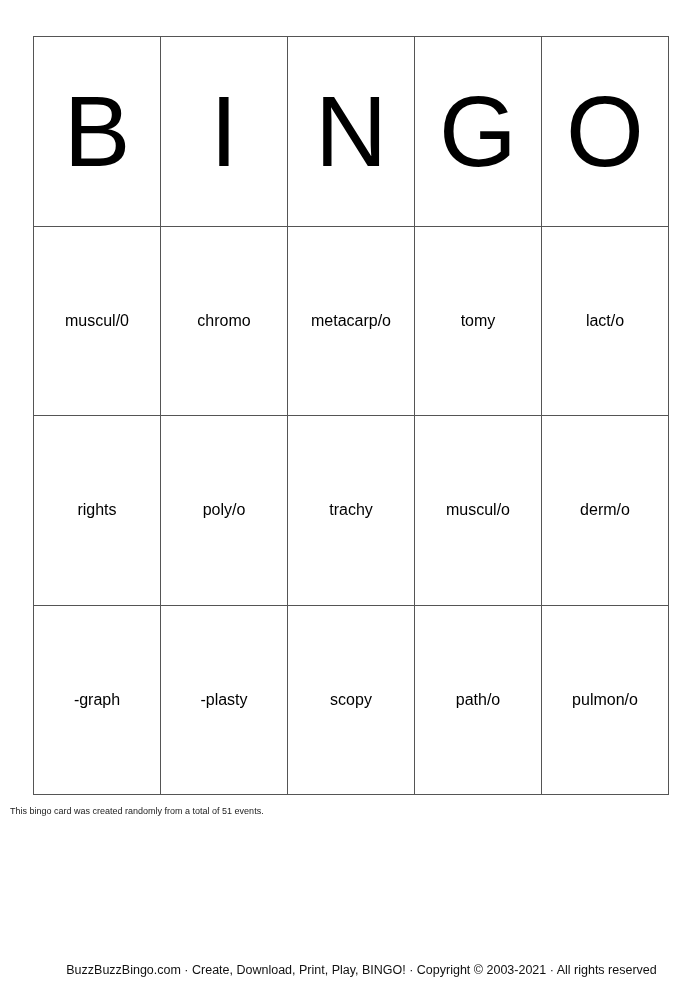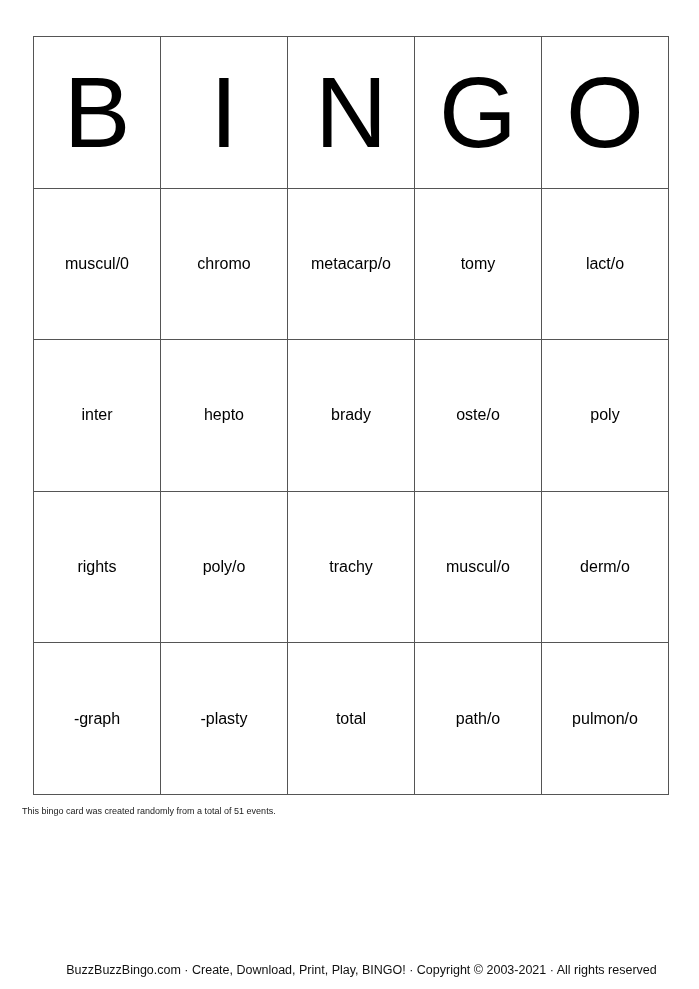--- a/index.html
+++ b/index.html
@@ -38,21 +38,20 @@
     }
     .card .cell {
       font-size: 16px;
     }
     .note {
       position: absolute;
       left: 10px;
       top: 806px;
       font-size: 9px;
       color: #222;
-      margin-left: 12px;
     }
     .footer {
       position: absolute;
       left: 12px;
       right: 0;
       top: 963px;
       text-align: center;
       font-size: 12.5px;
       color: #111;
       padding-left: 12px;
@@ -71,37 +70,30 @@
     <td class="hdr">O</td>
   </tr>
   <tr>
     <td class="cell">muscul/0</td>
     <td class="cell">chromo</td>
     <td class="cell">metacarp/o</td>
     <td class="cell">tomy</td>
     <td class="cell">lact/o</td>
   </tr>
   <tr>
-    <td class="cell">inter</td>
-    <td class="cell">hepto</td>
-    <td class="cell">brady</td>
-    <td class="cell">oste/o</td>
-    <td class="cell">poly</td>
-  </tr>
-  <tr>
     <td class="cell">rights</td>
     <td class="cell">poly/o</td>
     <td class="cell">trachy</td>
     <td class="cell">muscul/o</td>
     <td class="cell">derm/o</td>
   </tr>
   <tr>
     <td class="cell">-graph</td>
     <td class="cell">-plasty</td>
-    <td class="cell">total</td>
+    <td class="cell">scopy</td>
     <td class="cell">path/o</td>
     <td class="cell">pulmon/o</td>
   </tr>
 </tbody>
   </table>
 
 <div class="note">This bingo card was created randomly from a total of 51 events.</div>
 
 <div class="footer">BuzzBuzzBingo.com · Create, Download, Print, Play, BINGO! · Copyright © 2003-2021 · All rights reserved</div>
 

